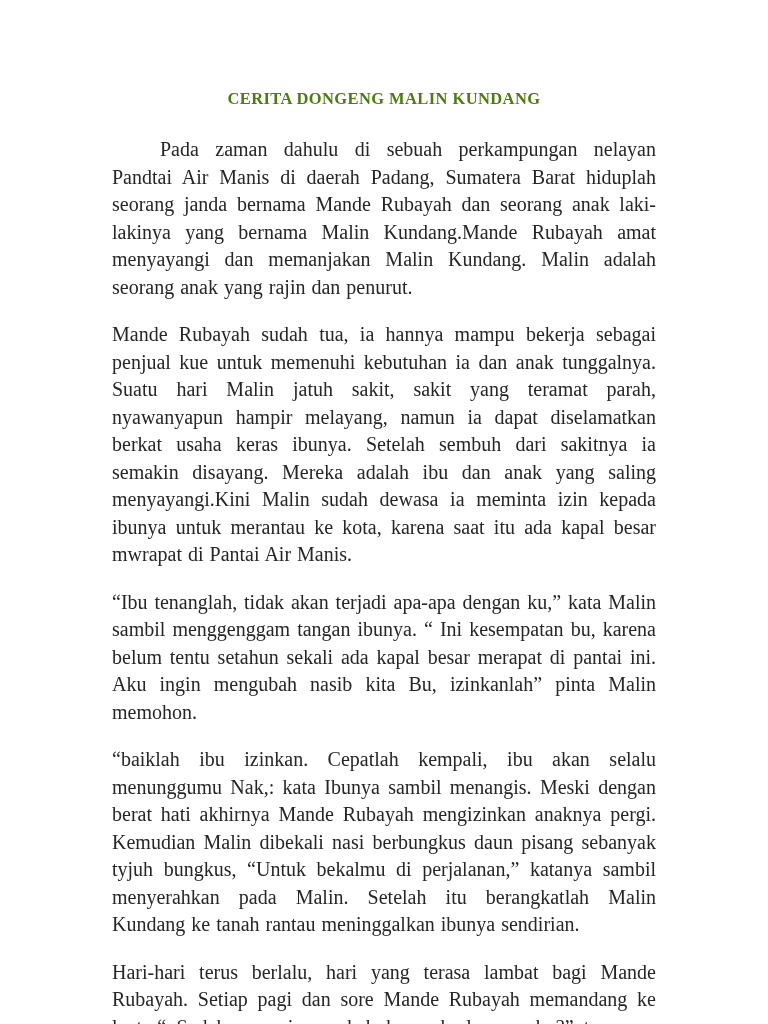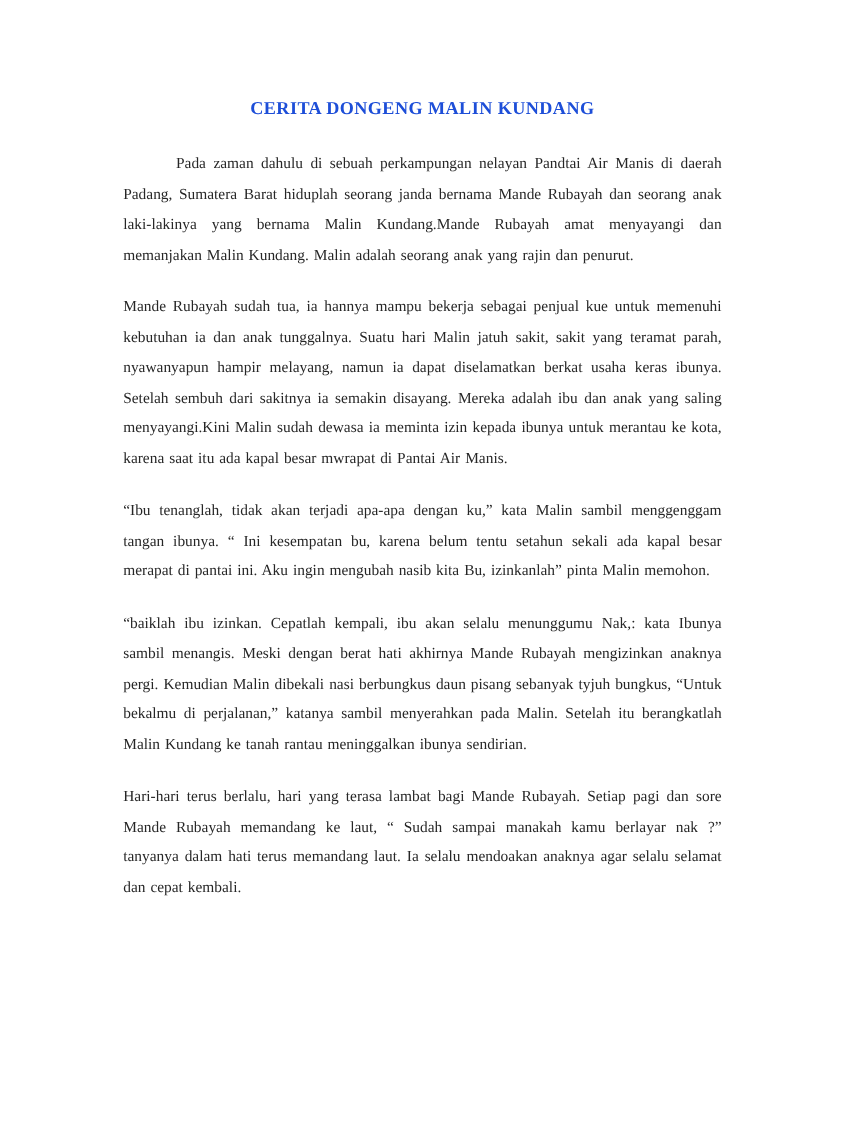--- a/index.html
+++ b/index.html
@@ -18,26 +18,26 @@
     overflow: hidden;
     font-family: "Liberation Serif", "DejaVu Serif", serif;
     color: #262626;
   }
   .doc-title {
     margin: 0 0 26px 0;
     font-size: 16.5px;
     font-weight: bold;
     text-align: center;
     letter-spacing: 0.4px;
-    color: #1d4ed8;
+    color: #4d7c0f;
     line-height: 22px;
   }
   .para {
     margin: 0 0 20px 0;
-    font-size: 14px;
+    font-size: 20px;
     line-height: 27.5px;
     text-align: justify;
     word-spacing: 1px;
   }
   .para.indent-first {
     text-indent: 48px;
   }
 </style>
 </head>
 <body>

